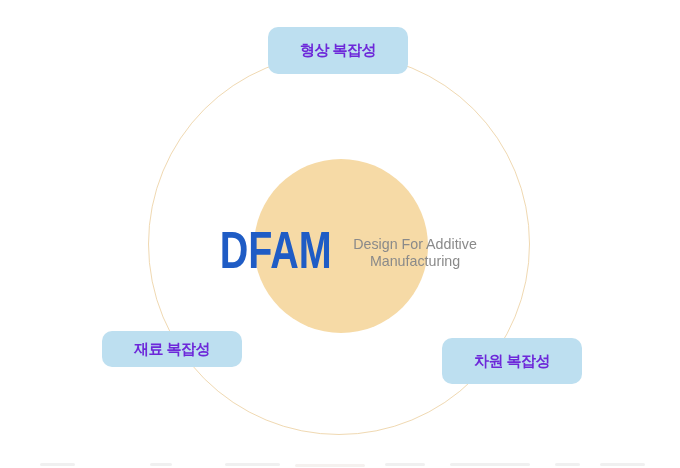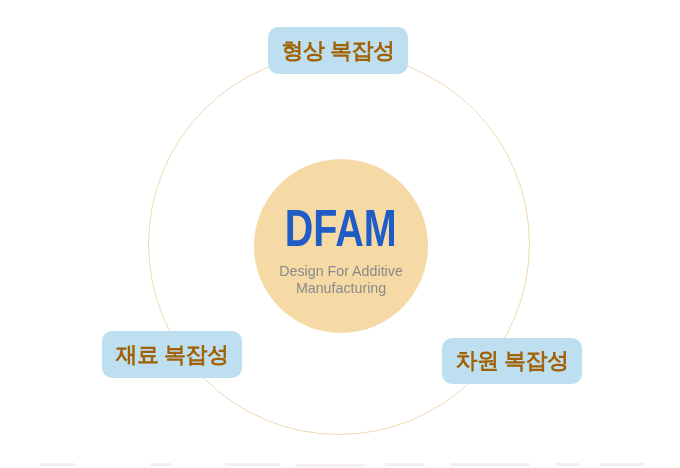--- a/index.html
+++ b/index.html
@@ -30,21 +30,21 @@
   
   .center-circle {
     position: absolute;
     left: 254px;
     top: 159px;
     width: 174px;
     height: 174px;
     border-radius: 50%;
     background: #F6DAA6;
     display: flex;
-    flex-direction: column;
+    flex-direction: row;
     align-items: center;
     justify-content: center;
     text-align: center;
   }
   .acronym {
     margin-top: 10px;
     font-size: 52px;
     line-height: 0.88;
     font-weight: bold;
     color: #1F5CC5;
@@ -59,31 +59,31 @@
     color: #8A8A8A;
     transform: scaleX(0.95);
     transform-origin: center;
     white-space: nowrap;
   }
   
   .label {
     position: absolute;
     background: #BDDFF0;
     border-radius: 10px;
-    color: #a16207;
-    font-size: 22px;
+    color: #6d28d9;
+    font-size: 15px;
     font-weight: 600;
     letter-spacing: -0.5px;
     display: flex;
     align-items: center;
     justify-content: center;
     white-space: nowrap;
   }
   .label-top   { left: 268px; top: 27px;  width: 140px; height: 47px; }
-  .label-left  { left: 102px; top: 331px; width: 140px; height: 47px; }
+  .label-left  { left: 102px; top: 331px; width: 140px; height: 36px; }
   .label-right { left: 442px; top: 332px; width: 140px; height: 46px; margin-top: 6px; }
   
   .artifact {
     position: absolute;
     height: 3px;
     background: rgba(160,160,160,0.16);
     border-radius: 2px;
   }
 </style>
 </head>

